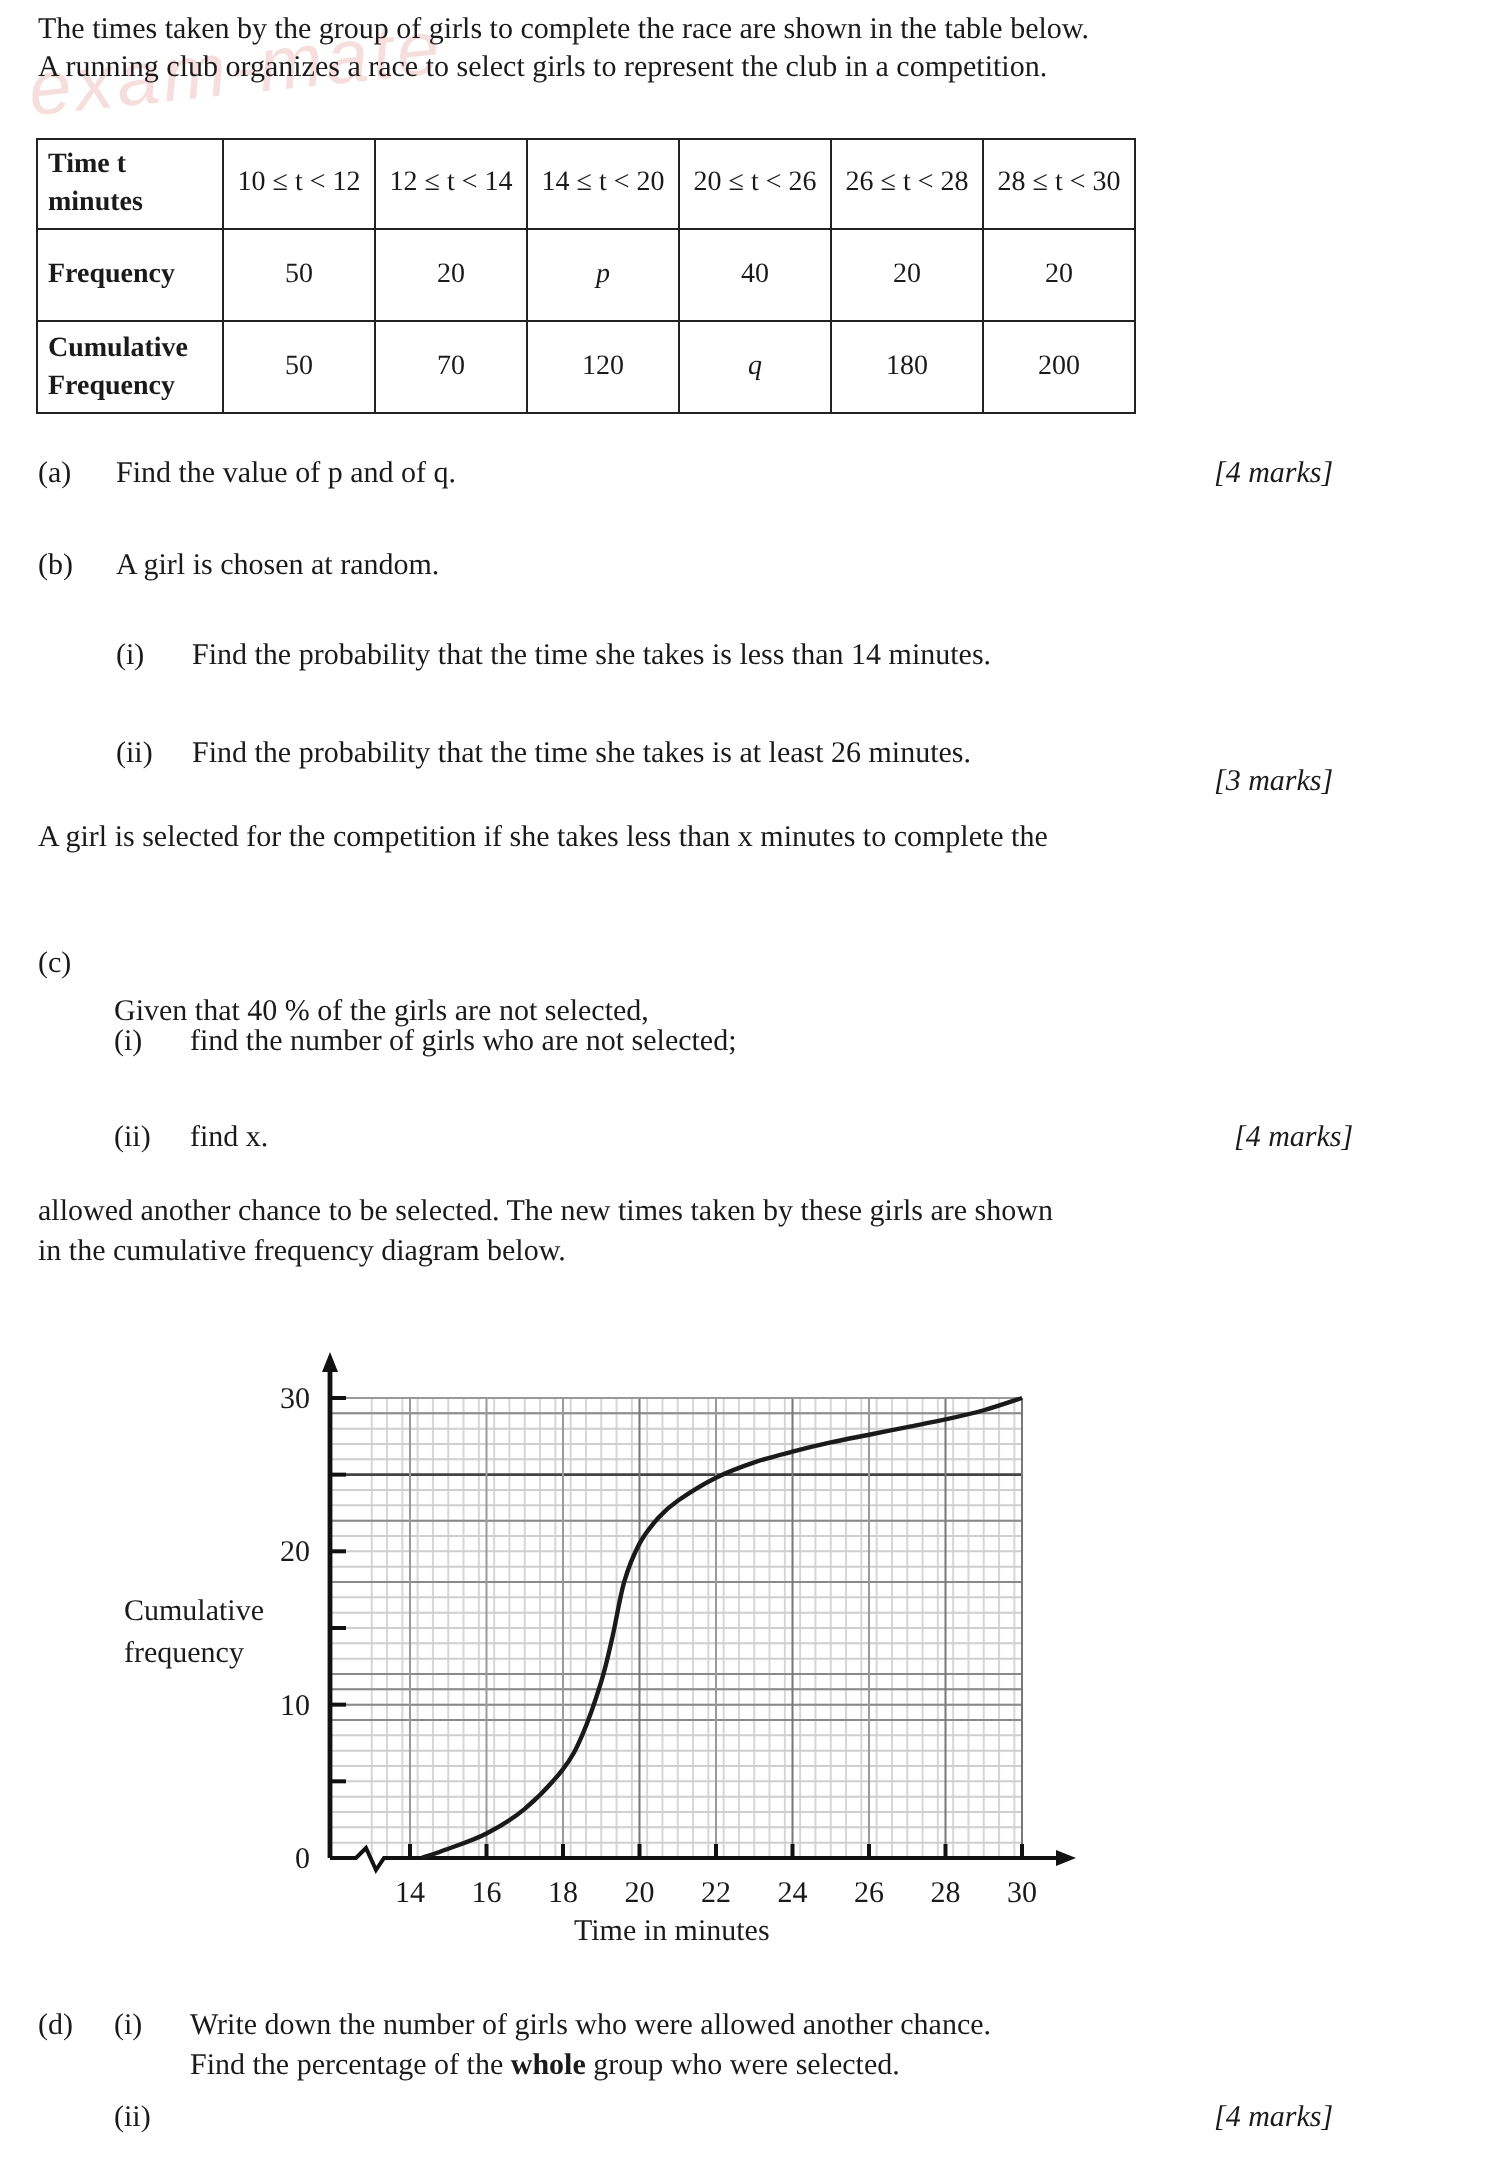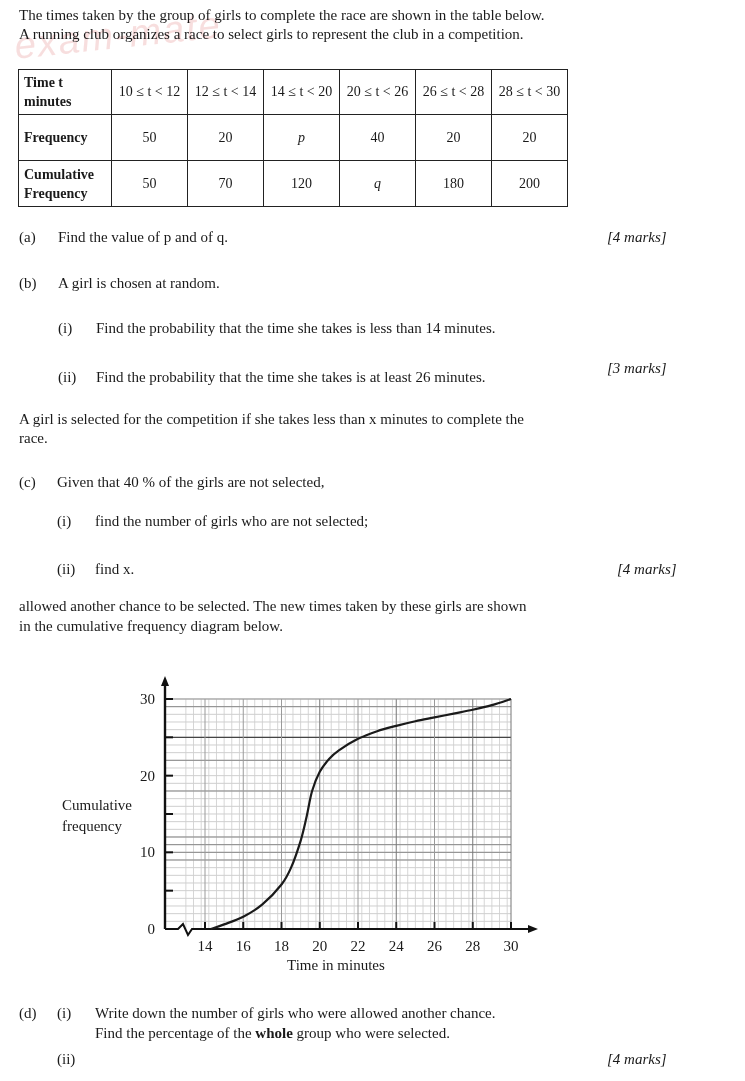--- a/index.html
+++ b/index.html
@@ -81,29 +81,28 @@
 <div class="abs" style="left:19px; top:229px;">(a)</div>
 <div class="abs" style="left:58px; top:229px;">Find the value of p and of q.</div>
 <div class="marks abs" style="left:607px; top:229px;">[4 marks]</div>
 
 <div class="abs" style="left:19px; top:275px;">(b)</div>
 <div class="abs" style="left:58px; top:275px;">A girl is chosen at random.</div>
 <div class="abs" style="left:58px; top:320px;">(i)</div>
 <div class="abs" style="left:96px; top:320px;">Find the probability that the time she takes is less than 14 minutes.</div>
 <div class="abs" style="left:58px; top:369px;">(ii)</div>
 <div class="abs" style="left:96px; top:369px;">Find the probability that the time she takes is at least 26 minutes.</div>
-<div class="marks abs" style="left:607px; top:360px;">[3 marks]</div>
+<div class="marks abs" style="left:607px; top:383px;">[3 marks]</div>
 
 <div class="abs" style="left:19px; top:410px; line-height:19px;">
   <div>A girl is selected for the competition if she takes less than x minutes to complete the</div>
-  <div>race.</div>
 </div>
 
 <div class="abs" style="left:19px; top:474px;">(c)</div>
-<div class="abs" style="left:57px; top:474px;">Given that 40 % of the girls are not selected,</div>
+<div class="abs" style="left:57px; top:498px;">Given that 40 % of the girls are not selected,</div>
 <div class="abs" style="left:57px; top:513px;">(i)</div>
 <div class="abs" style="left:95px; top:513px;">find the number of girls who are not selected;</div>
 <div class="abs" style="left:57px; top:561px;">(ii)</div>
 <div class="abs" style="left:95px; top:561px;">find x.</div>
 <div class="marks abs" style="left:617px; top:561px;">[4 marks]</div>
 
 <div class="abs" style="left:19px; top:597px; line-height:19.5px;">
   <div>allowed another chance to be selected.  The new times taken by these girls are shown</div>
   <div>in the cumulative frequency diagram below.</div>
 </div>

